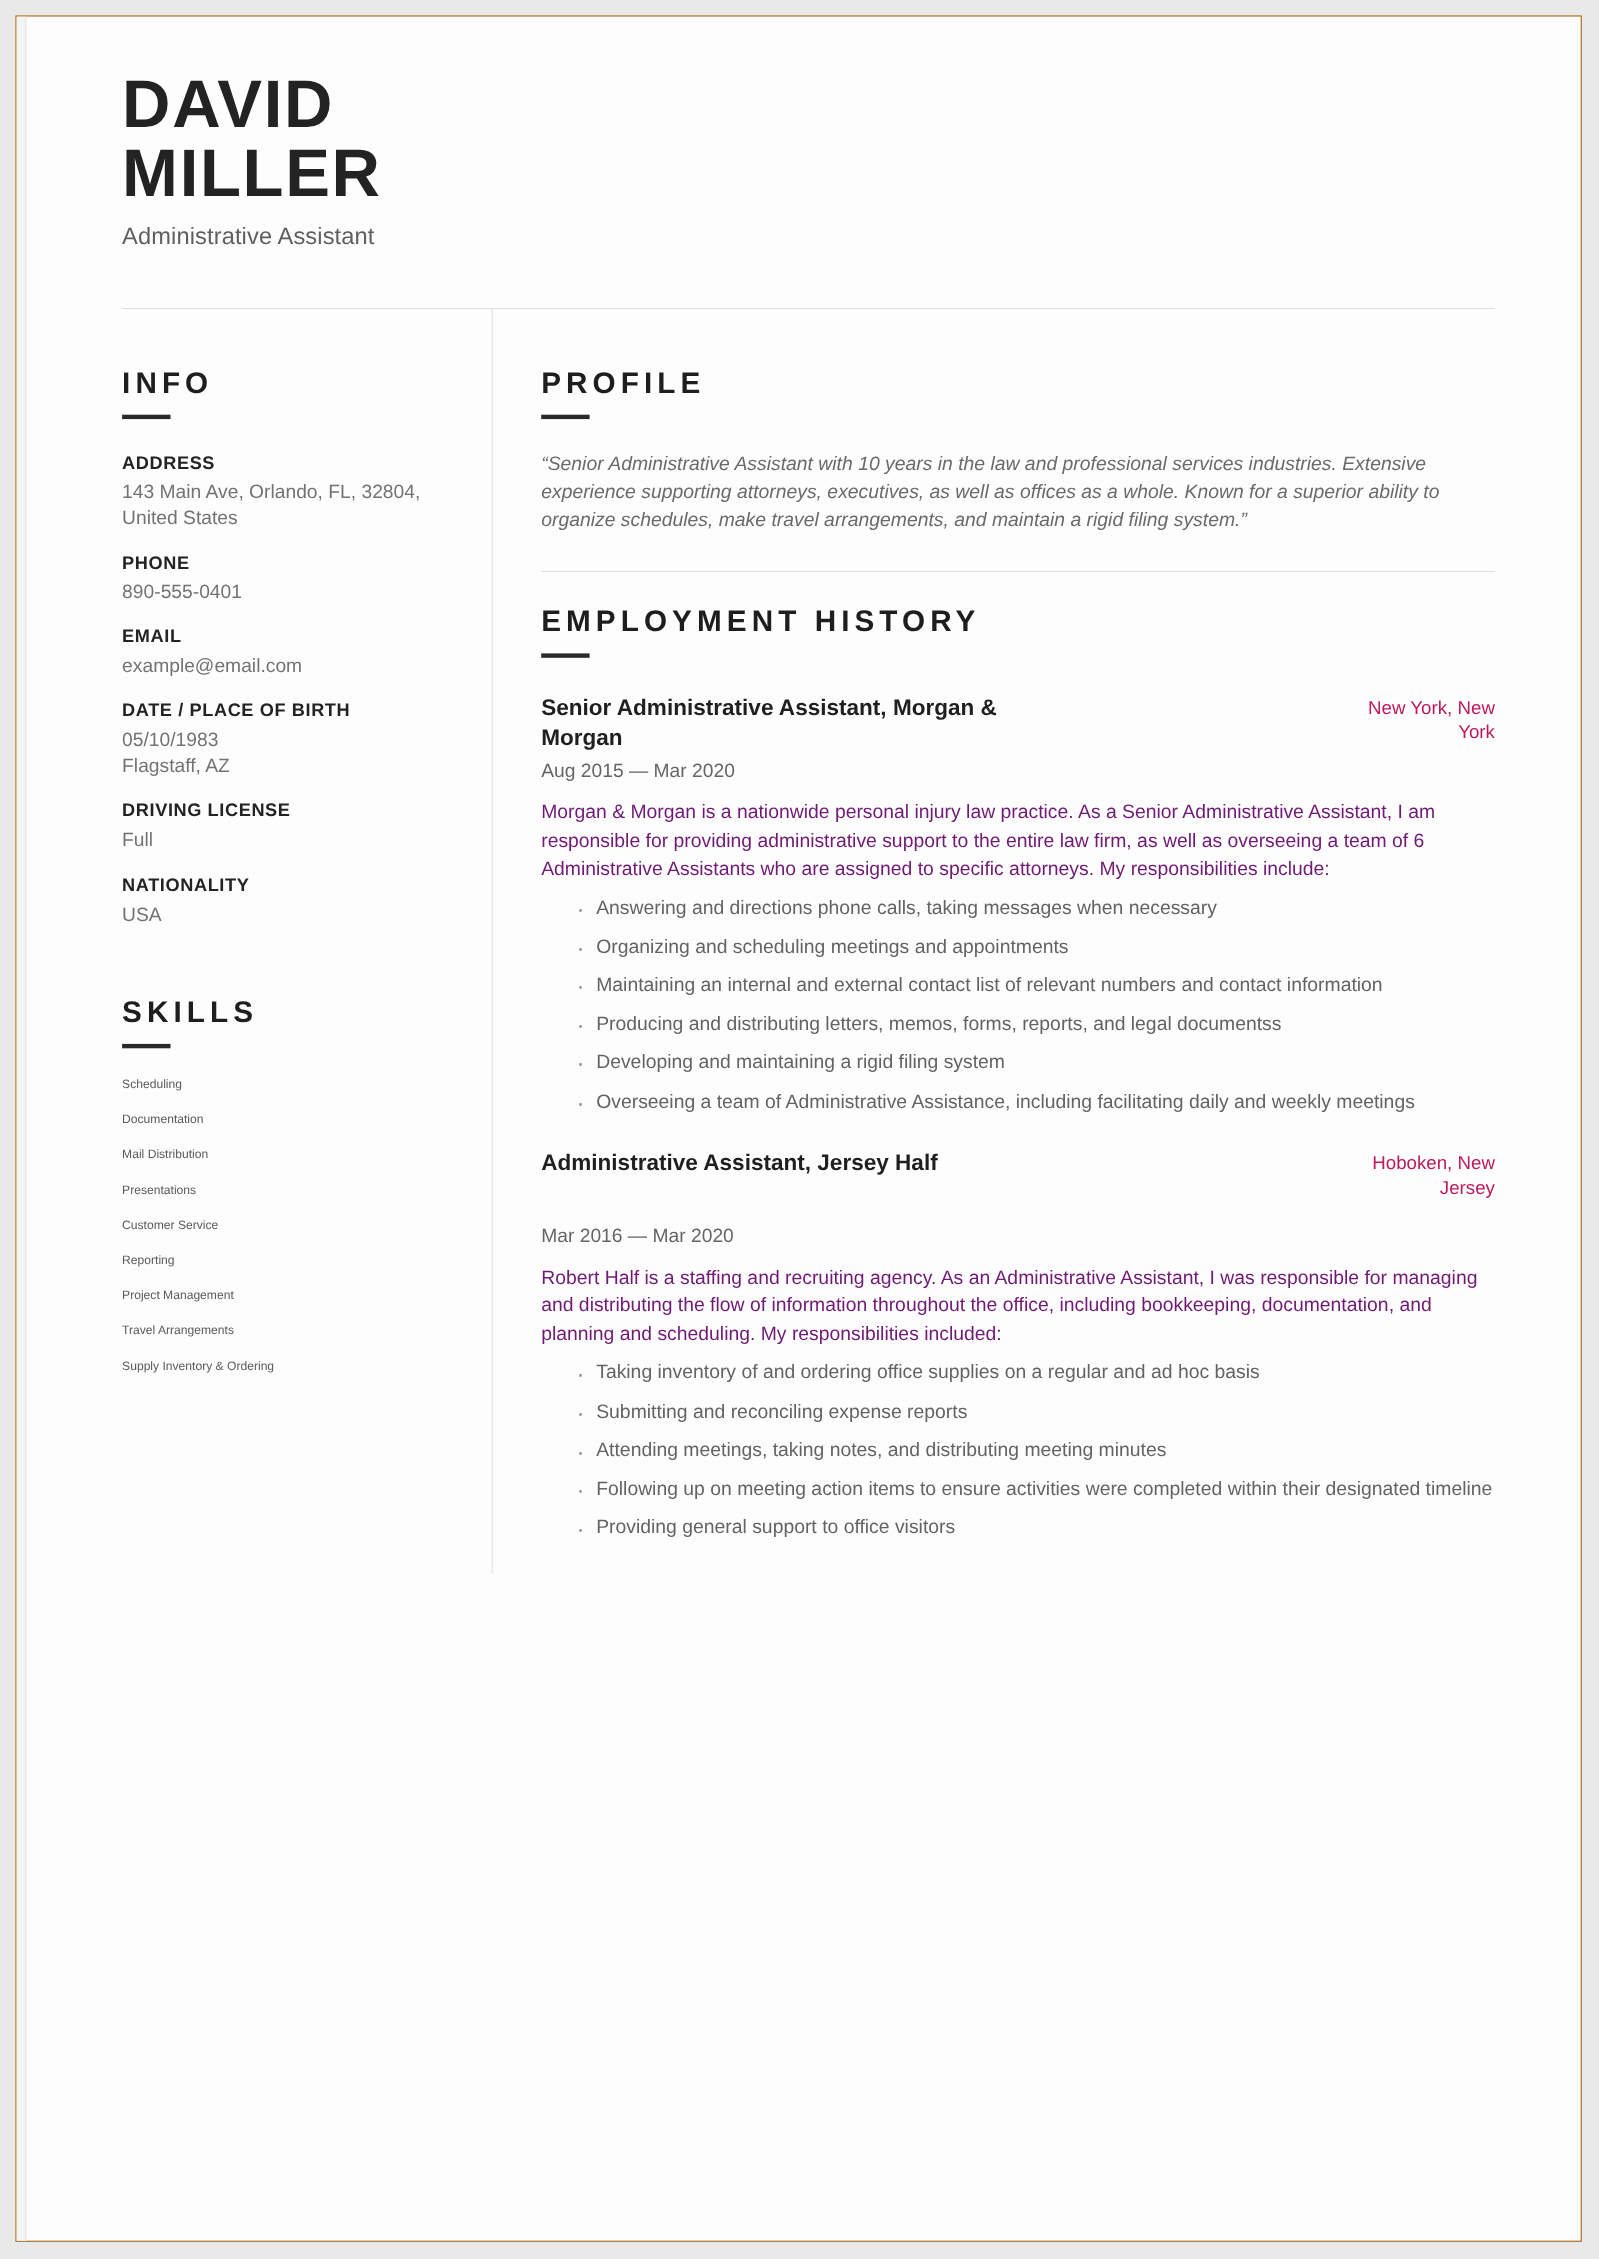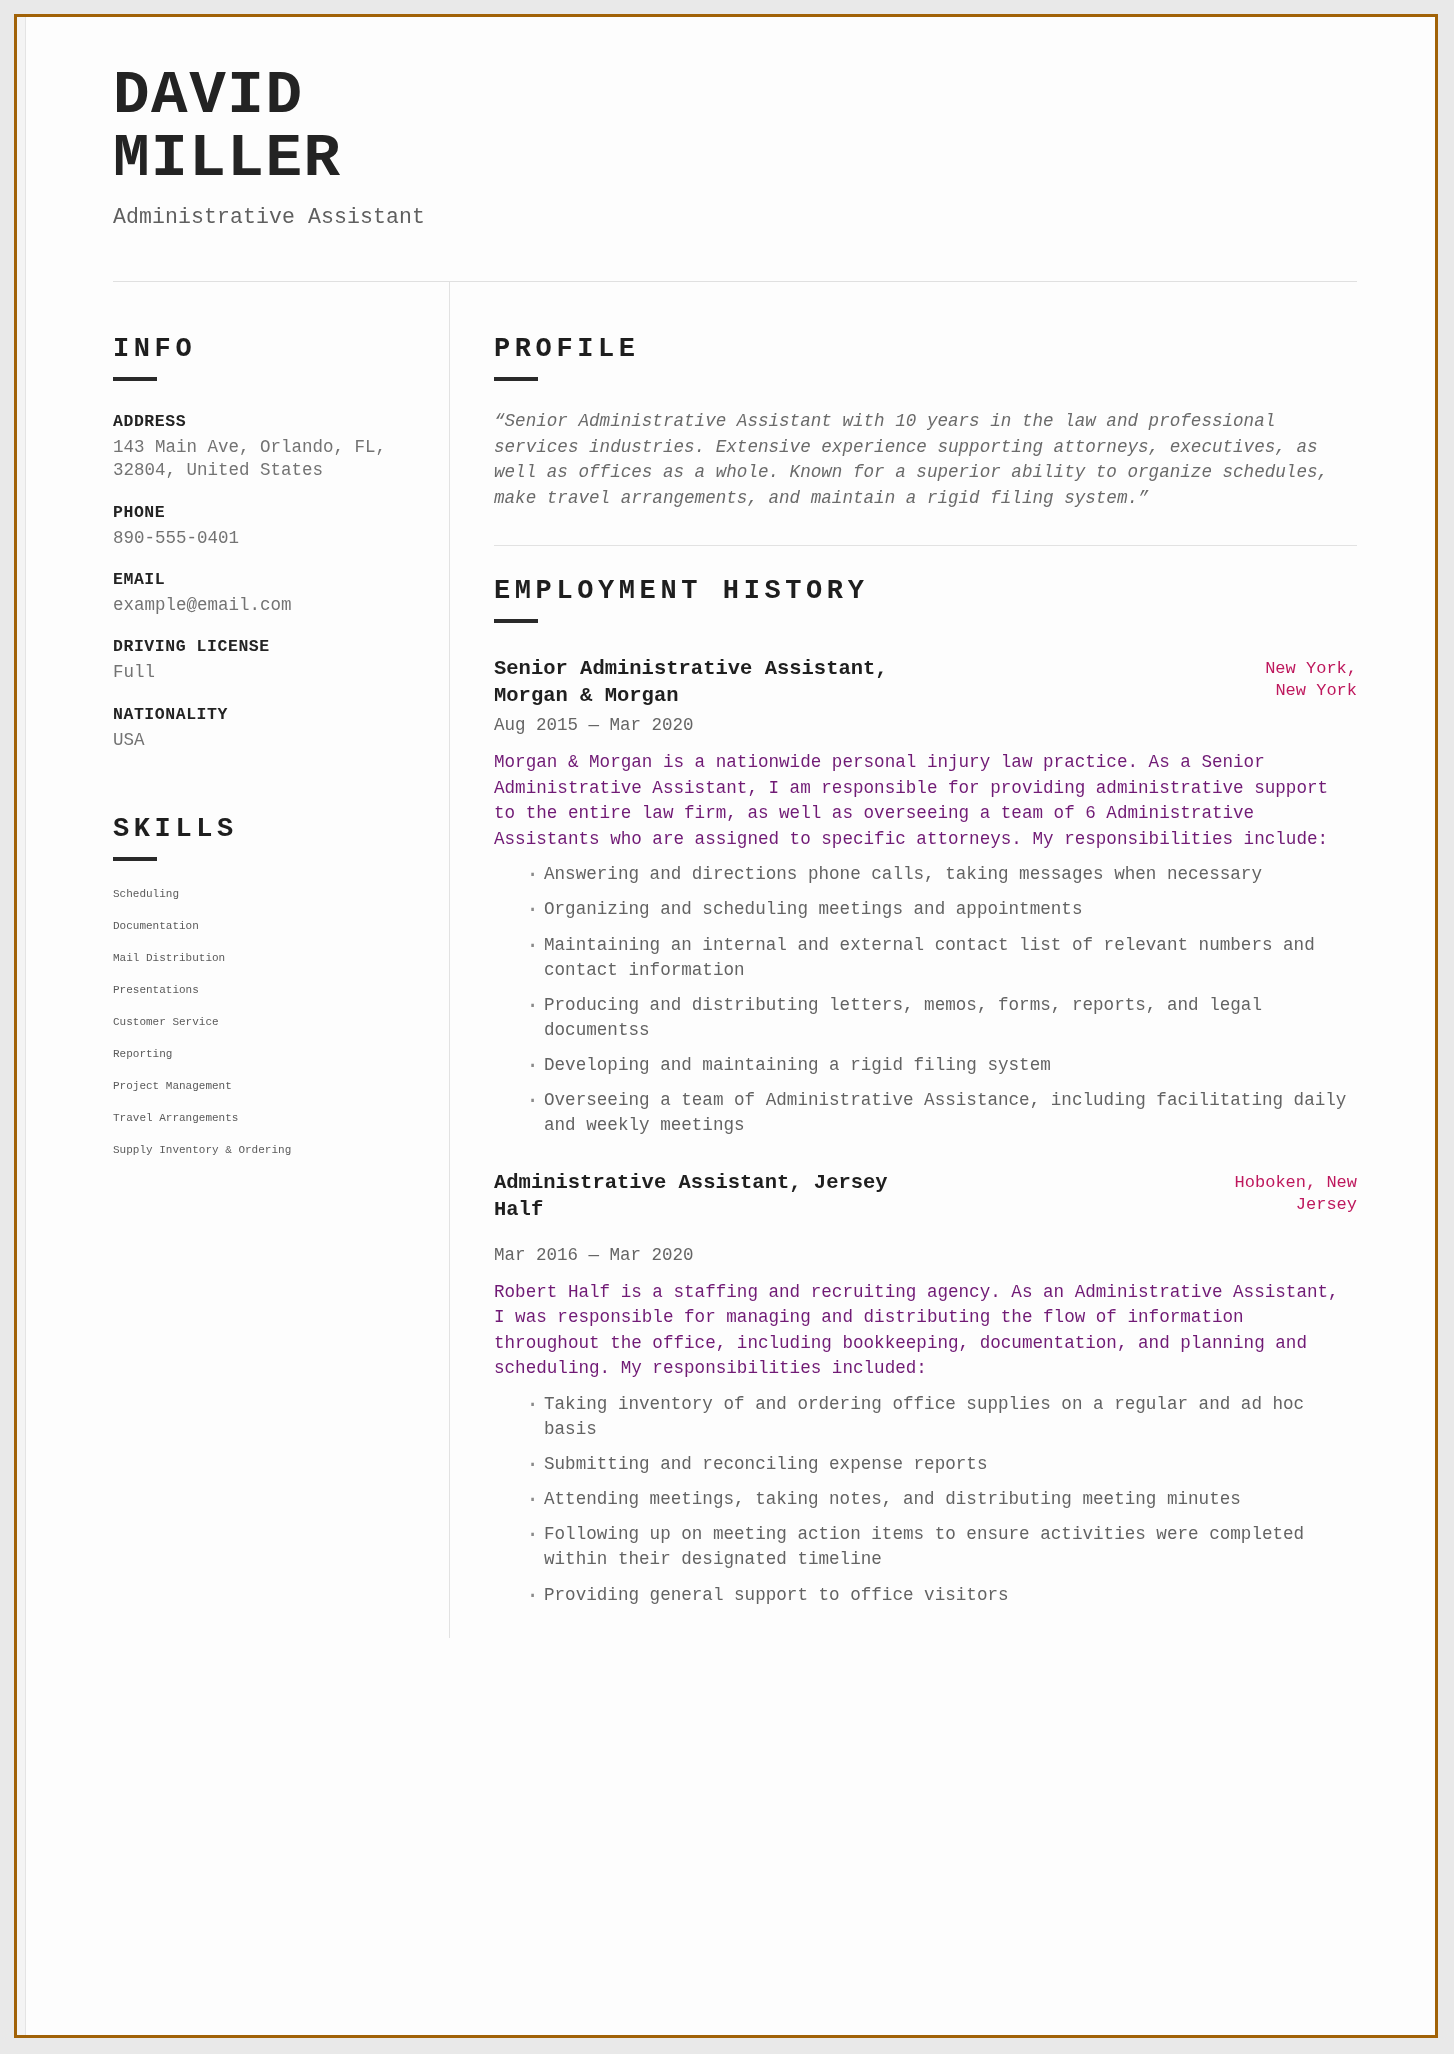--- a/index.html
+++ b/index.html
@@ -14,23 +14,22 @@
     width: 1454px;
     height: 2054px;
     background: #e9e9e9;
     padding: 14px 16px 16px 14px;
   }
   .sheet {
     position: relative;
     width: 1424px;
     height: 2024px;
     background: #fdfdfd;
-    border: 3px solid #a16207;
+    border: 1px solid #a16207;
     overflow: hidden;
-    font-family: Liberation Mono, monospace;
   }
   .accent-bar {
     position: absolute;
     left: 0; top: 0;
     width: 9px;
     height: 2024px;
     background: #f4f4f4;
     border-right: 1px solid #e4e4e4;
   }
   .inner {
@@ -205,20 +204,25 @@
                 <div class="info-label">ADDRESS</div>
                 <div class="info-value">143 Main Ave, Orlando, FL, 32804, United States</div>
               </div>
               <div class="info-item">
                 <div class="info-label">PHONE</div>
                 <div class="info-value">890-555-0401</div>
               </div>
               <div class="info-item">
                 <div class="info-label">EMAIL</div>
                 <div class="info-value">example@email.com</div>
+              </div>
+              <div class="info-item">
+                <div class="info-label">DATE / PLACE OF BIRTH</div>
+                <div class="info-value" style="white-space: pre-line;">05/10/1983
+Flagstaff, AZ</div>
               </div>
               <div class="info-item">
                 <div class="info-label">DRIVING LICENSE</div>
                 <div class="info-value">Full</div>
               </div>
               <div class="info-item">
                 <div class="info-label">NATIONALITY</div>
                 <div class="info-value">USA</div>
               </div>
             </div>

